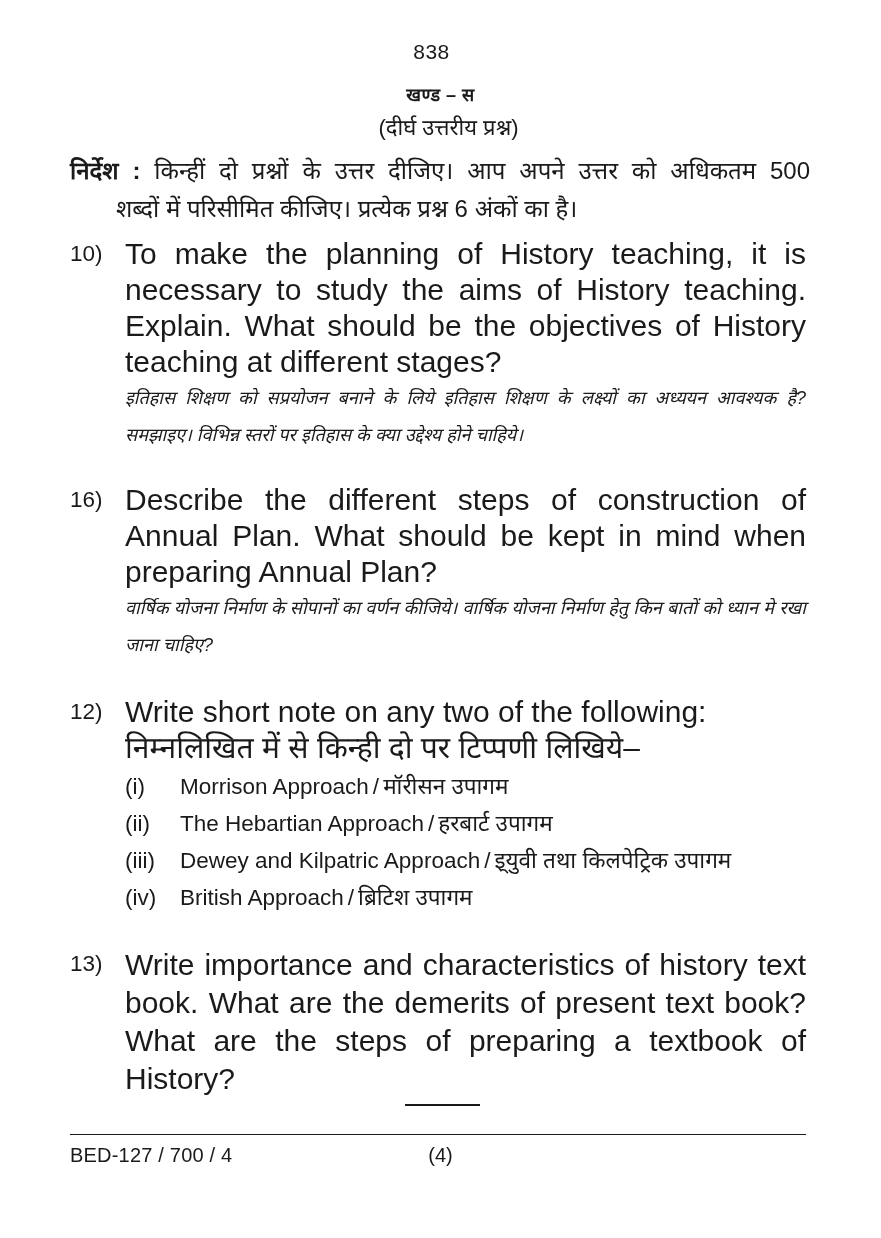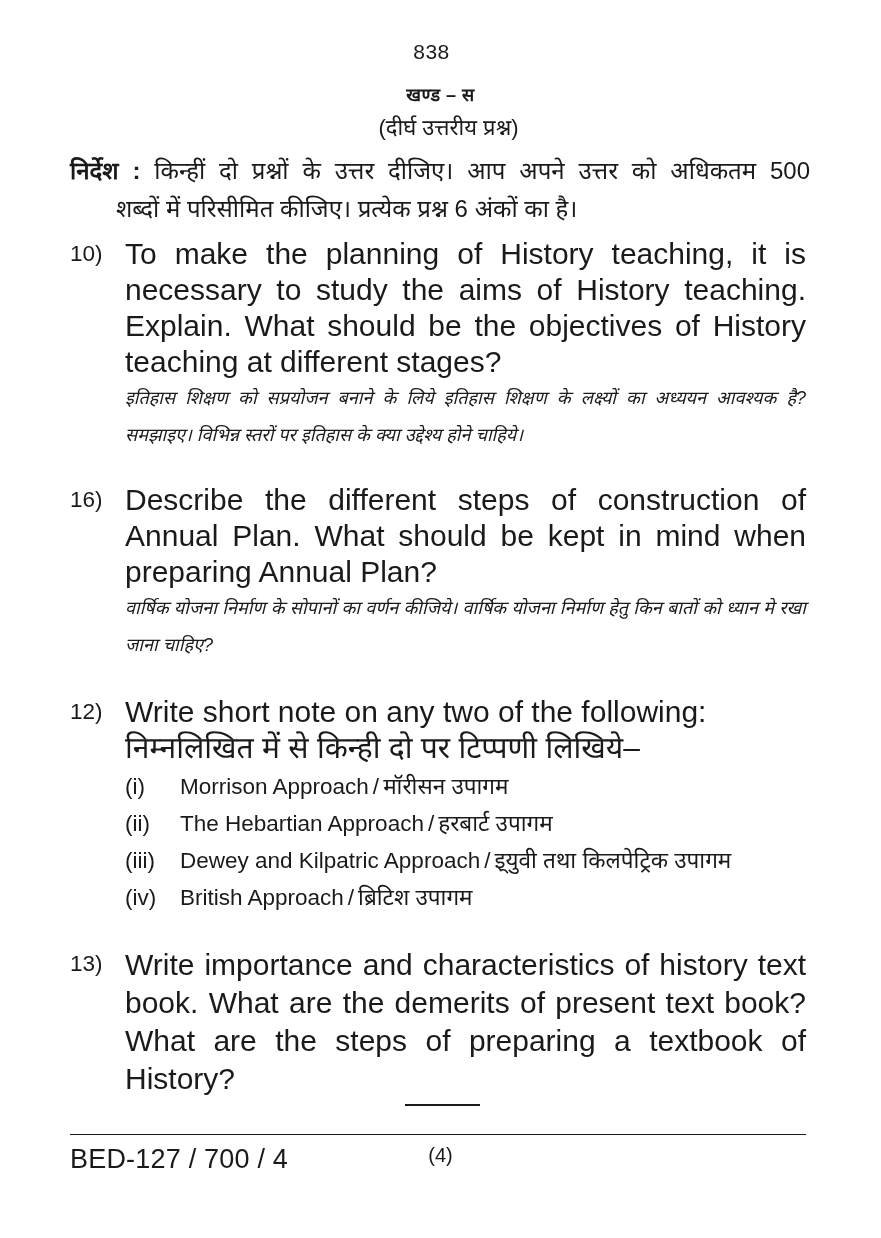--- a/index.html
+++ b/index.html
@@ -165,21 +165,21 @@
     left: 70px;
     top: 1134px;
     width: 736px;
     height: 0;
     border-top: 1.6px solid #1a1a1a;
   }
   .footer-code {
     position: absolute;
     left: 70px;
     top: 1144px;
-    font-size: 27px;
+    font-size: 20px;
     letter-spacing: 0.2px;
   }
   .footer-page {
     position: absolute;
     left: 0;
     top: 1144px;
     width: 881px;
     text-align: center;
     font-size: 20px;
   }

